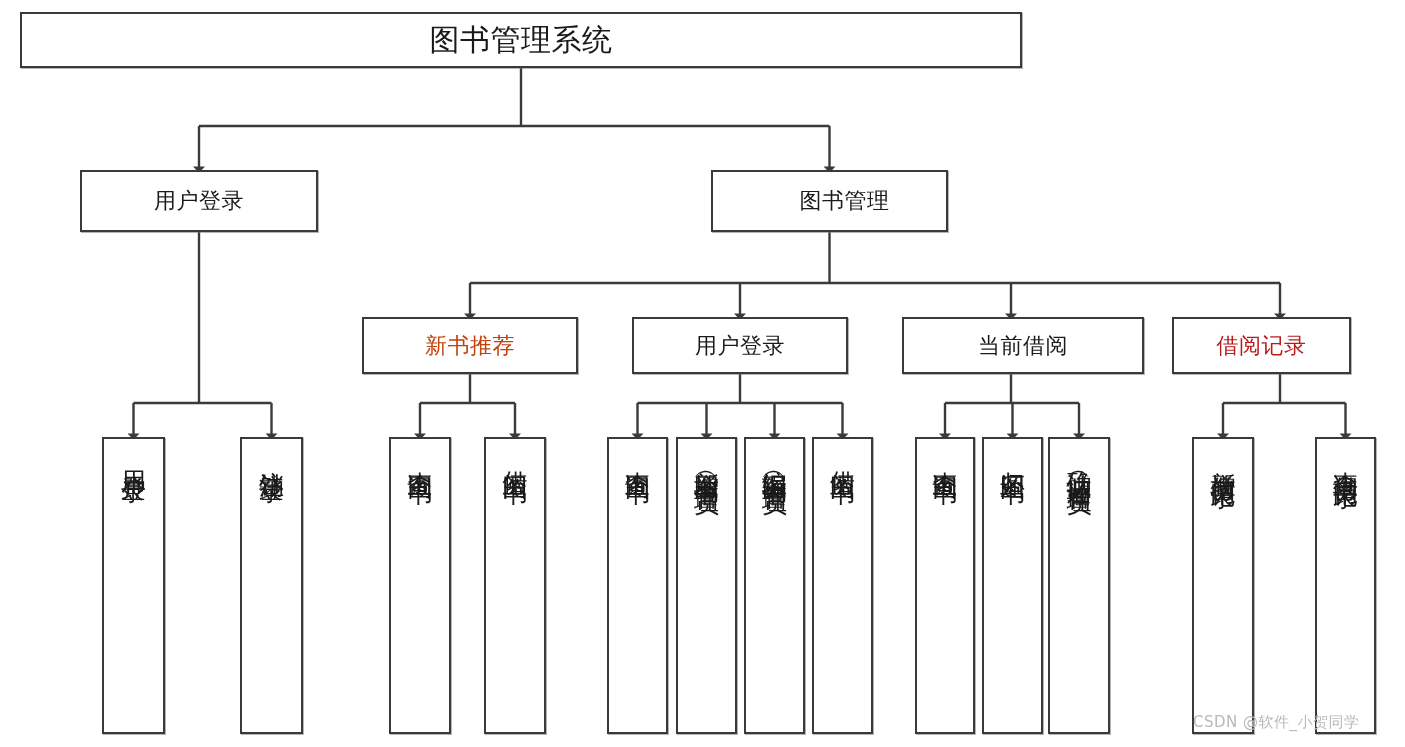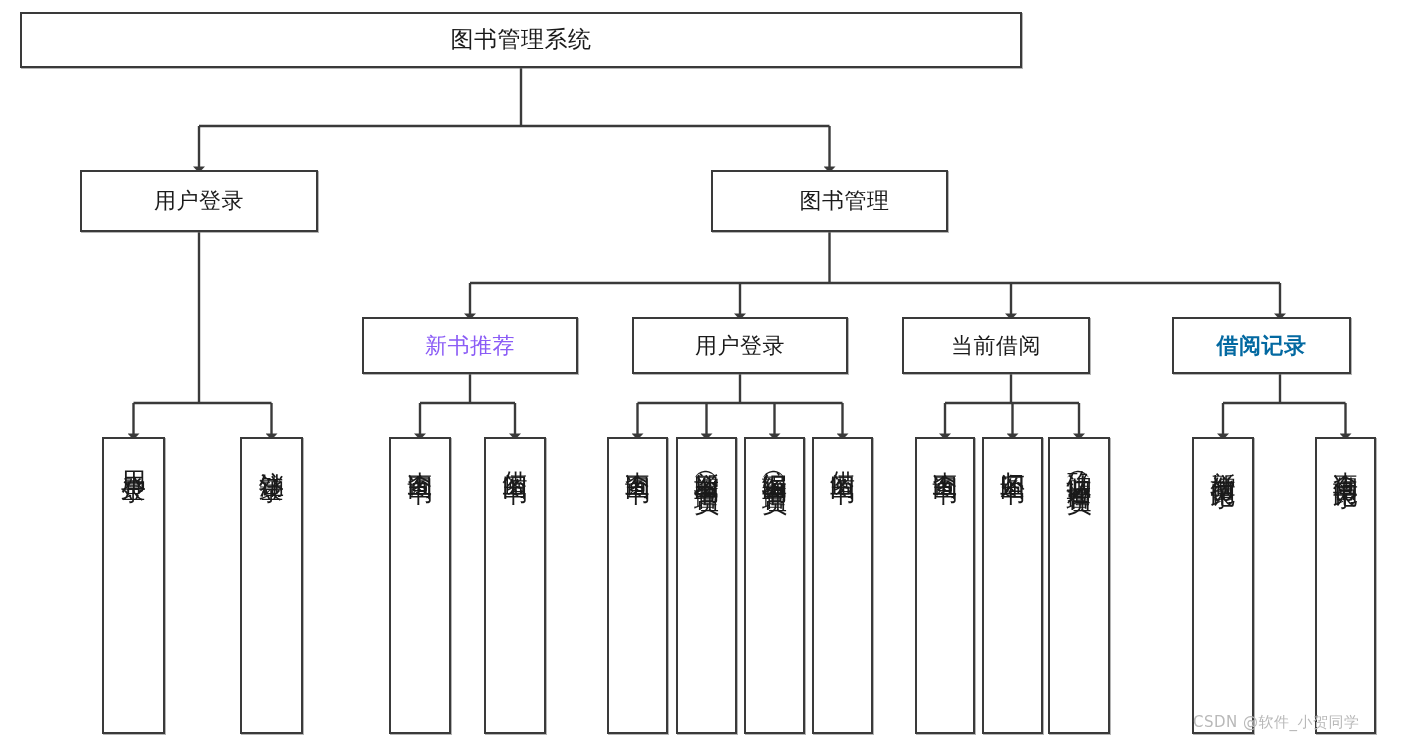--- a/index.html
+++ b/index.html
@@ -42,21 +42,21 @@
     text-align: center;
     line-height: 1.18;
     white-space: pre;
   }
   
   .node.horiz .node-label {
     font-size: 22px;
     letter-spacing: 0.5px;
   }
   .node.root .node-label {
-    font-size: 23px;
+    font-size: 30px;
   }
   
   .node.vert {
     align-items: flex-start;
     padding-top: 12px;
   }
   .node.vert .node-label {
     writing-mode: vertical-rl;
     text-orientation: upright;
     font-size: 25px;
@@ -125,30 +125,30 @@
     <span class="node-label">图书管理系统</span>
   </div>
 
   <div class="node horiz" style="left: 80px; top: 170px; width: 238px; height: 62px; border-color: rgb(58, 58, 58); color: rgb(26, 26, 26);">
     <span class="node-label">用户登录</span>
   </div>
   <div class="node horiz" style="left: 711px; top: 170px; width: 237px; height: 62px; border-color: rgb(58, 58, 58); color: rgb(26, 26, 26); padding-left: 30px;">
     <span class="node-label">图书管理</span>
   </div>
 
-  <div class="node horiz" style="left: 362px; top: 317px; width: 216px; height: 57px; border-color: rgb(58, 58, 58); color: #8b5cf6;">
+  <div class="node horiz" style="left: 362px; top: 317px; width: 216px; height: 57px; border-color: rgb(58, 58, 58); color: #c2410c;">
     <span class="node-label">新书推荐</span>
   </div>
   <div class="node horiz" style="left: 632px; top: 317px; width: 216px; height: 57px; border-color: rgb(58, 58, 58); color: rgb(26, 26, 26);">
     <span class="node-label">用户登录</span>
   </div>
-  <div class="node horiz" style="left: 902px; top: 317px; width: 188px; height: 57px; border-color: rgb(58, 58, 58); color: rgb(26, 26, 26);">
+  <div class="node horiz" style="left: 902px; top: 317px; width: 242px; height: 57px; border-color: rgb(58, 58, 58); color: rgb(26, 26, 26);">
     <span class="node-label">当前借阅</span>
   </div>
-  <div class="node horiz" style="left: 1172px; top: 317px; width: 179px; height: 57px; border-color: rgb(58, 58, 58); color: #0369a1; font-weight: bold;">
+  <div class="node horiz" style="left: 1172px; top: 317px; width: 179px; height: 57px; border-color: rgb(58, 58, 58); color: #b91c1c;">
     <span class="node-label">借阅记录</span>
   </div>
 
   <div class="node vert" style="left: 102px; top: 437px; width: 63px; height: 297px; border-color: rgb(58, 58, 58); color: rgb(26, 26, 26);">
     <span class="node-label">用户登录</span>
   </div>
   <div class="node vert" style="left: 240px; top: 437px; width: 63px; height: 297px; border-color: rgb(58, 58, 58); color: rgb(26, 26, 26);">
     <span class="node-label">注销登录</span>
   </div>
 

